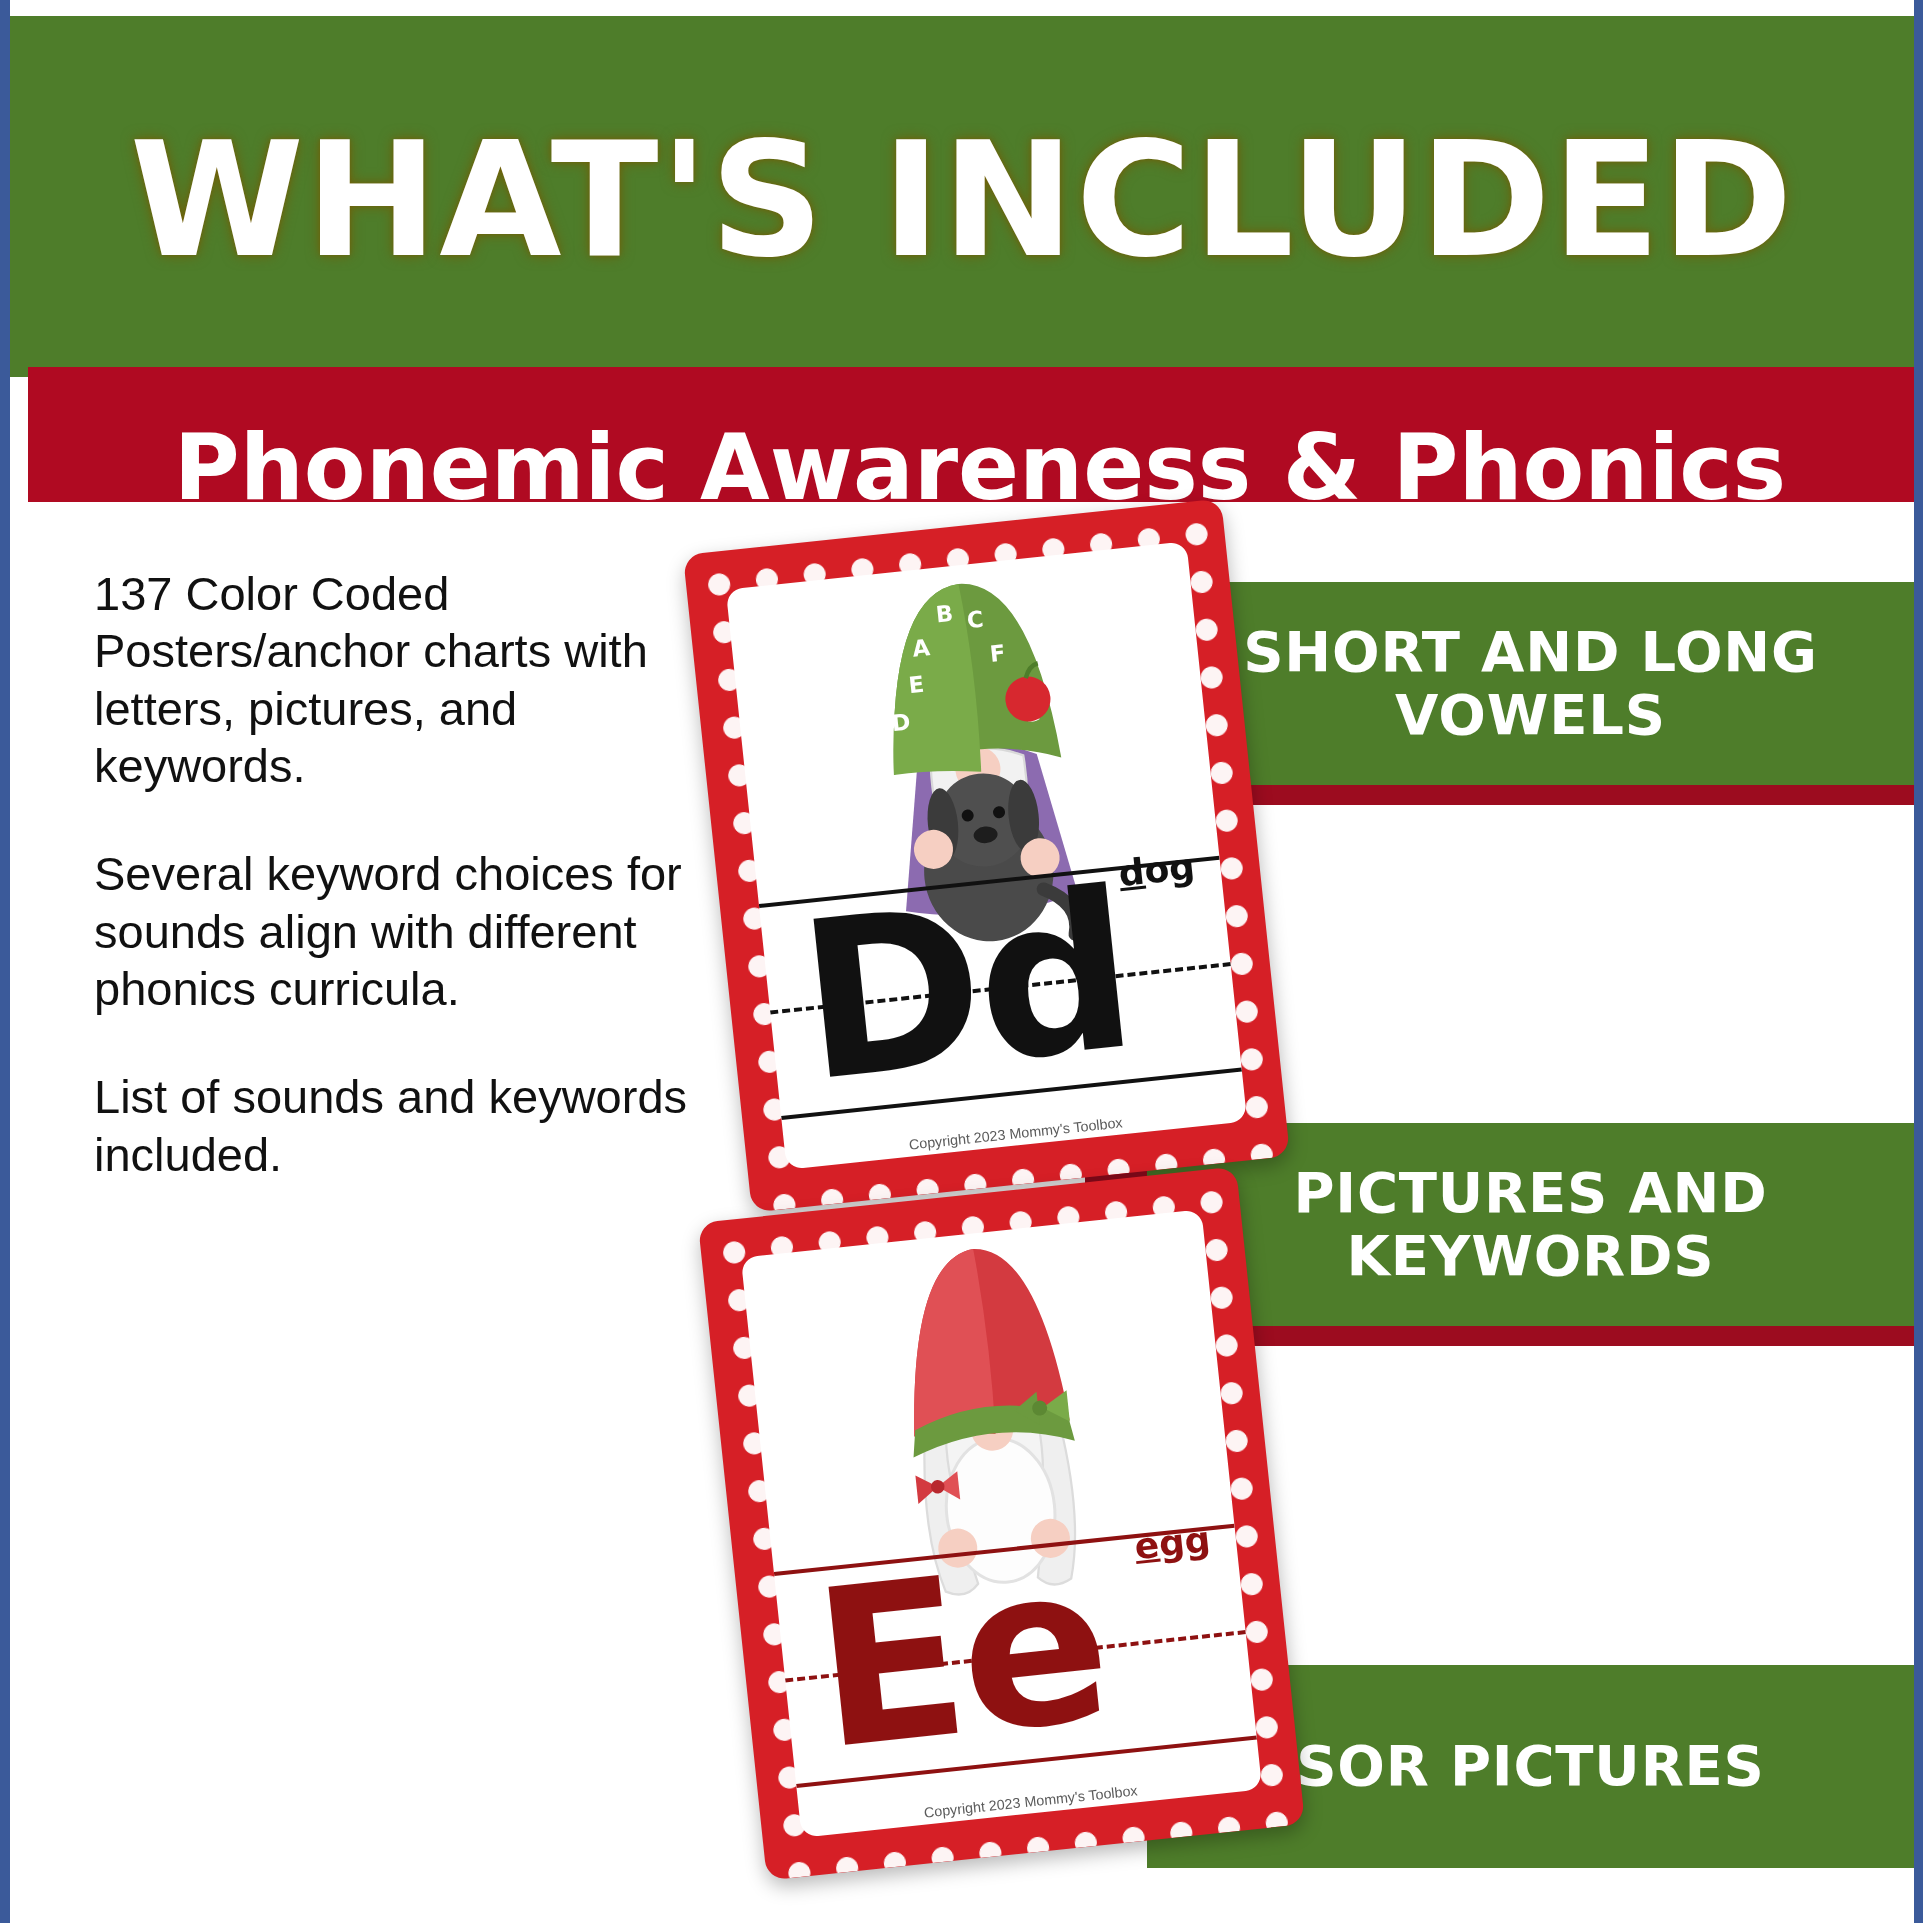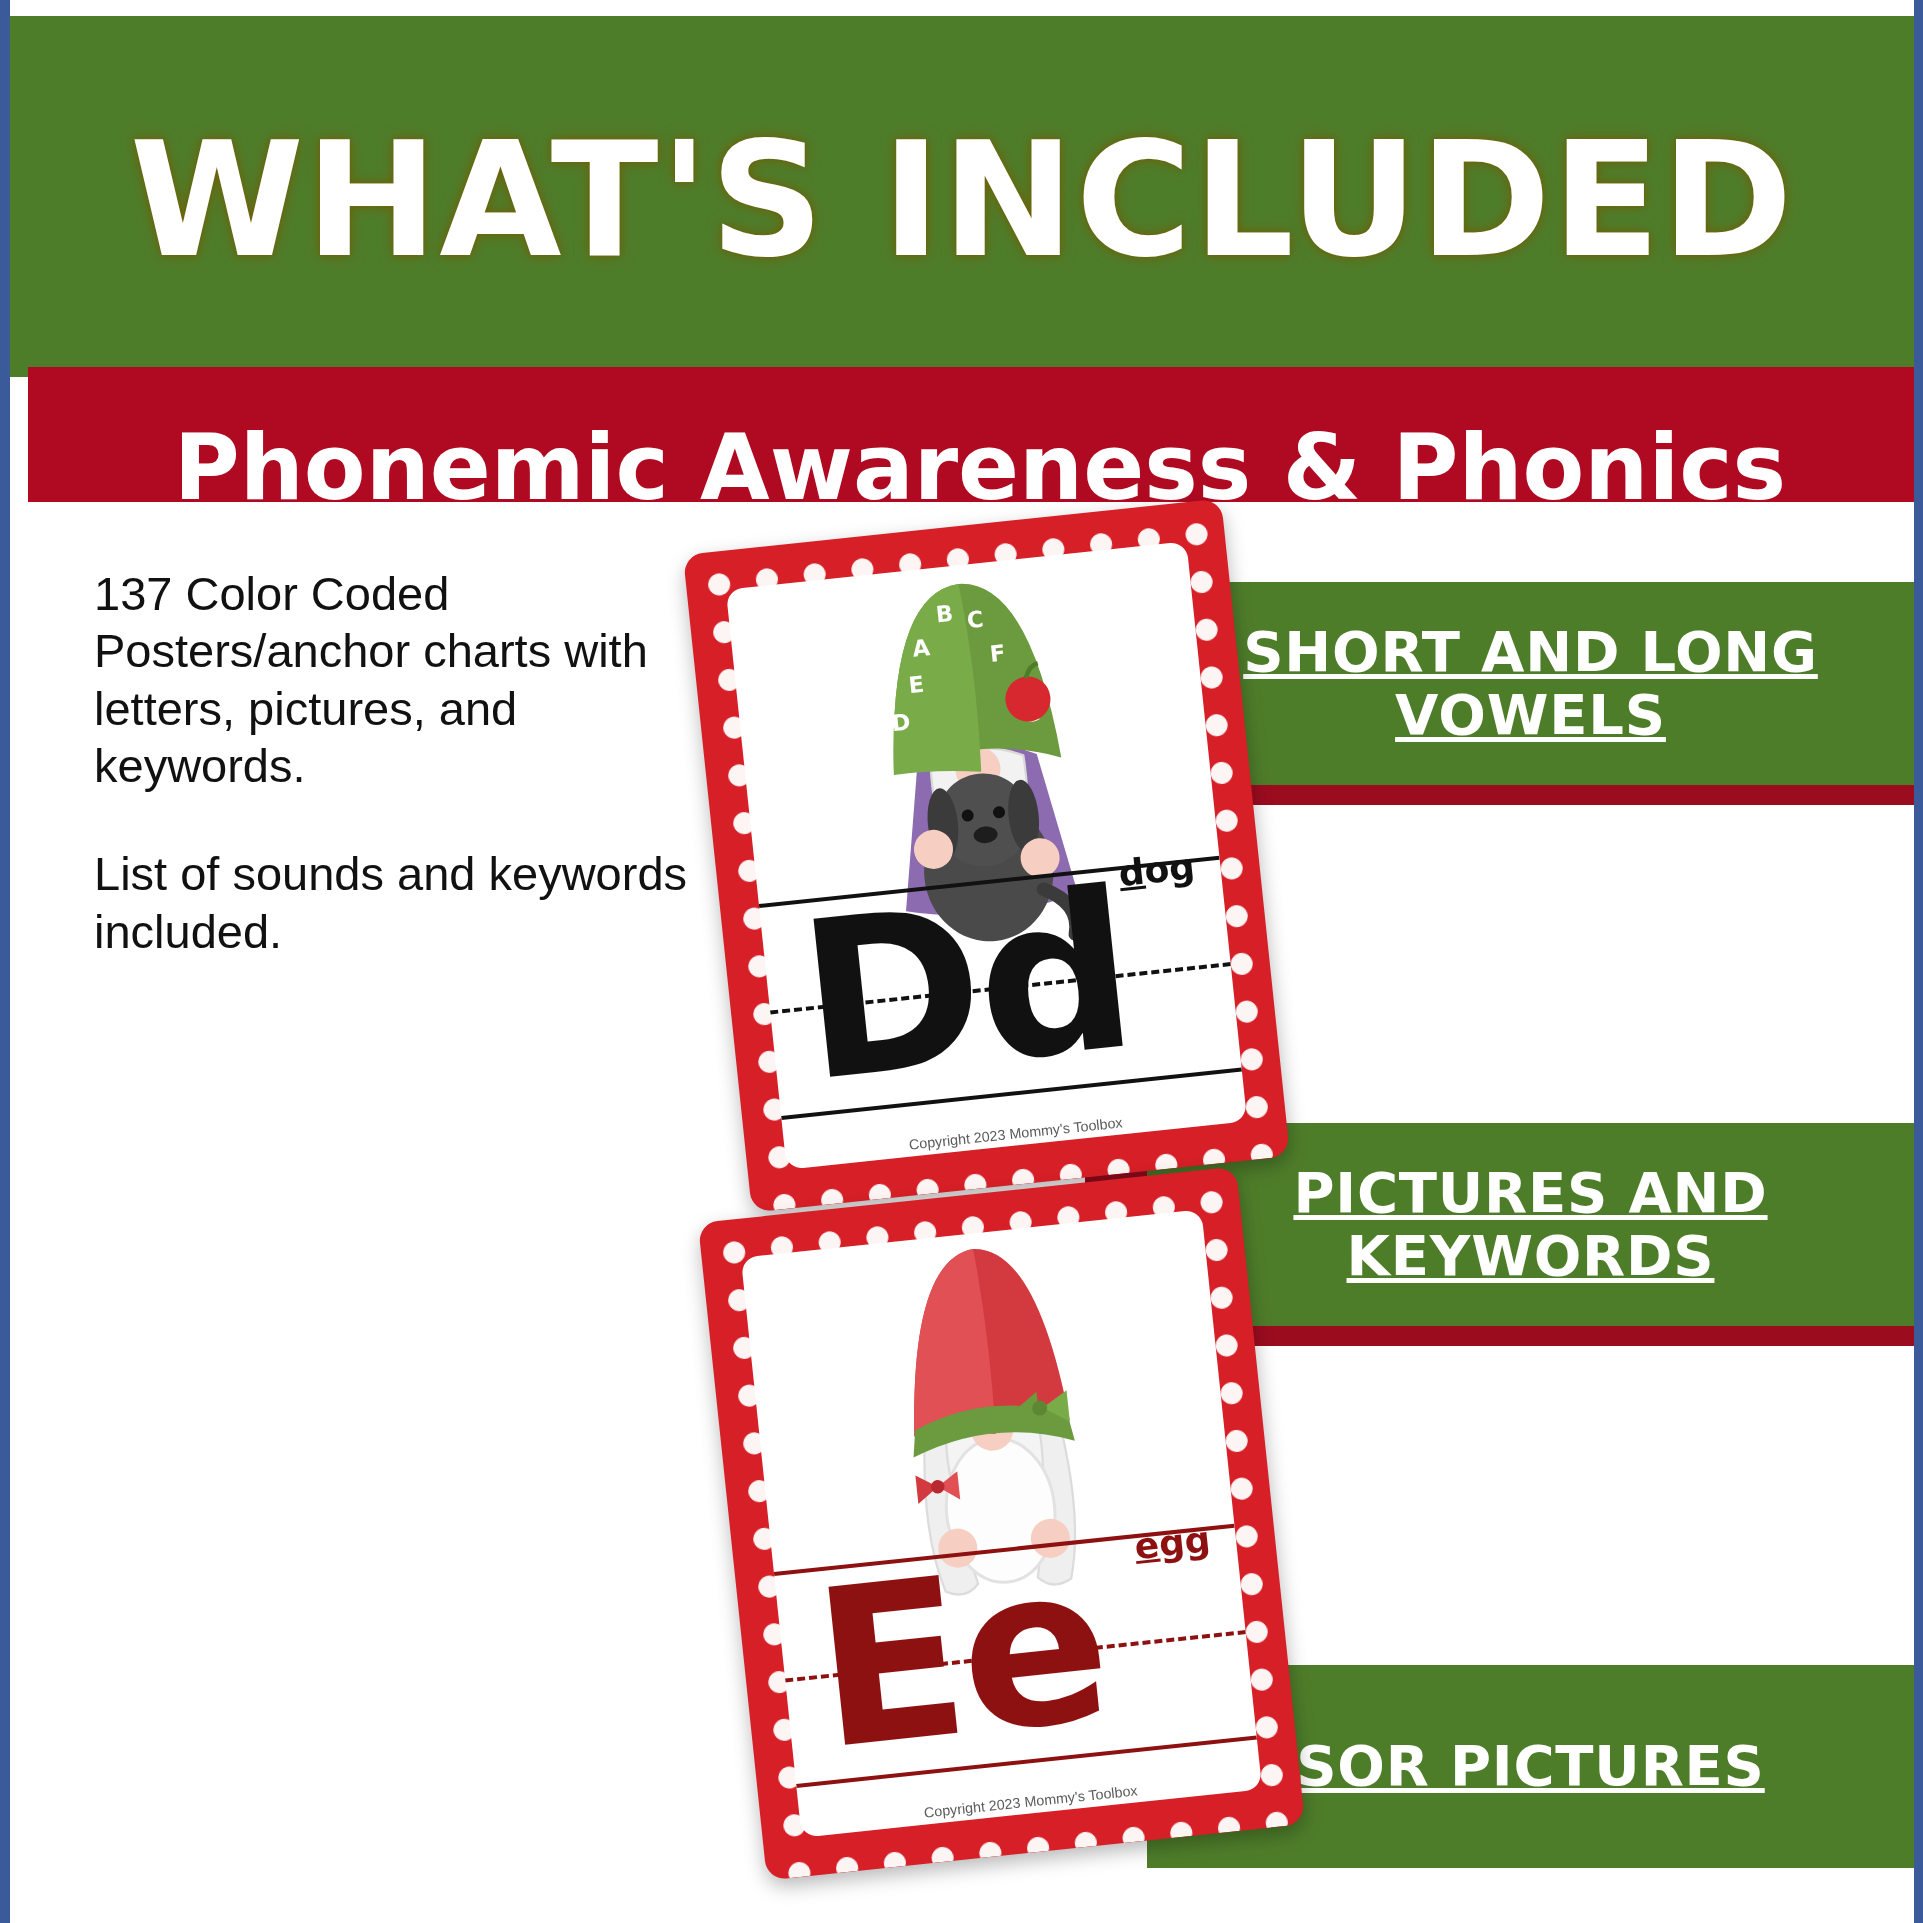--- a/index.html
+++ b/index.html
@@ -102,21 +102,20 @@
     font-size: 56px;
     line-height: 1.12;
     text-align: center;
     display: flex;
     align-items: center;
     justify-content: center;
     font-family: "DejaVu Sans", sans-serif;
     letter-spacing: 0.8px;
     padding: 6px 15px;
     box-sizing: border-box;
-    text-decoration: underline;
   }
   .label-1 { top: 80px; width: 767px; height: 203px; }
   .label-2 { top: 621px; width: 767px; height: 203px; }
   .label-3 { top: 1163px; width: 767px; height: 203px; }
 
   .red-bar {
     position: absolute;
     right: 0;
     background: #9c0c1f;
     height: 19.5px;
@@ -251,20 +250,21 @@
   </div>
 
   <div class="band-red">
     <div class="subtitle">Phonemic Awareness &amp; Phonics</div>
   </div>
 
   <div class="body-area">
 
     <div class="bullets">
       <p>137 Color Coded Posters/anchor charts with letters, pictures, and keywords.</p>
+      <p>Several keyword choices for sounds align with different phonics curricula.</p>
       <p>List of sounds and keywords included.</p>
     </div>
 
     <div class="red-spine"></div>
 
     <div class="label-box label-1">SHORT AND LONG VOWELS</div>
     <div class="red-bar red-bar-1"></div>
 
     <div class="label-box label-2">PICTURES AND KEYWORDS</div>
     <div class="red-bar red-bar-2"></div>

